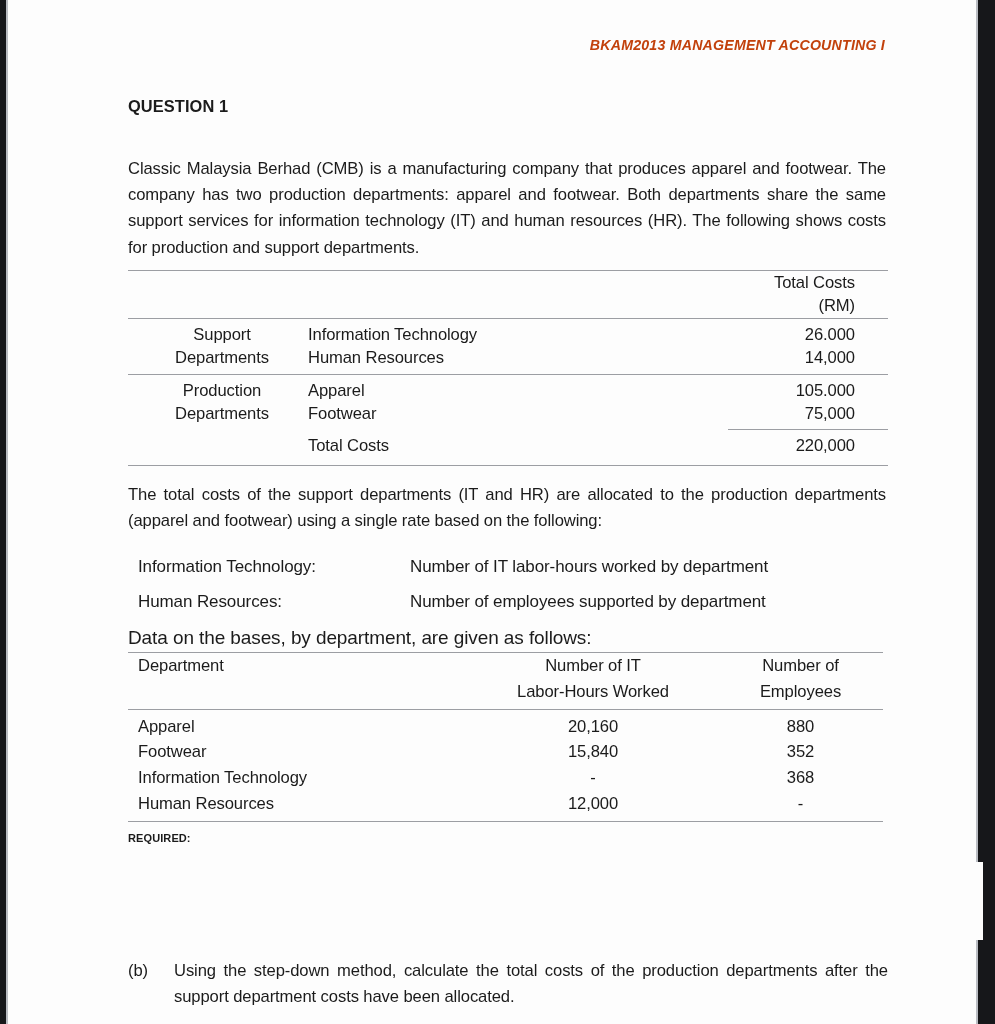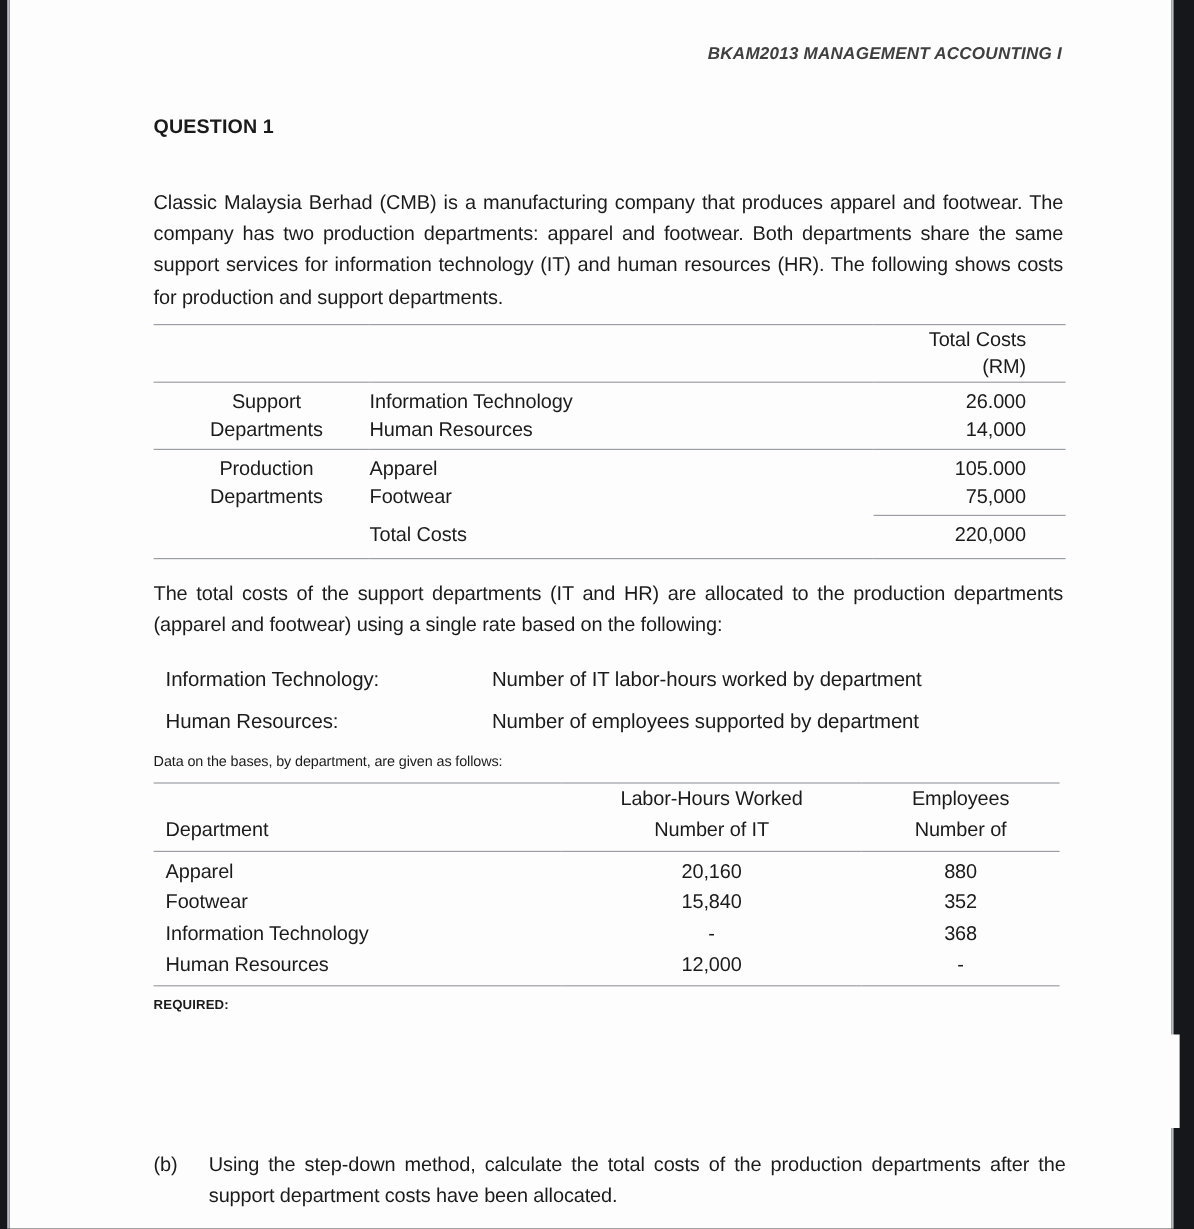--- a/index.html
+++ b/index.html
@@ -73,21 +73,21 @@
   }
 
   .course-header {
     position: absolute;
     top: 38px;
     right: 0;
     font-weight: bold;
     font-style: italic;
     font-size: 14.2px;
     letter-spacing: 0.2px;
-    color: #404040;
+    color: #c2410c;
     white-space: nowrap;
   }
 
   .q-title {
     position: absolute;
     top: 98px;
     left: 8px;
     font-weight: bold;
     font-size: 16.4px;
     letter-spacing: 0.1px;
@@ -151,21 +151,21 @@
     font-size: 17px;
   }
   .bases td { padding: 0 0 14px 0; vertical-align: top; line-height: 21px; }
   .bases .b-lab { width: 272px; padding-left: 10px; }
 
   
   .bases-lead {
     position: absolute;
     top: 628px;
     left: 8px;
-    font-size: 12px;
+    font-size: 19px;
   }
 
   .tbl2 {
     position: absolute;
     top: 652px;
     left: 8px;
     width: 755px;
     border-collapse: collapse;
     font-size: 16.6px;
   }
@@ -343,28 +343,28 @@
 
       <table class="tbl2">
         <tbody>
           <tr class="rule-full rule-top">
             <td class="d-dept"></td>
               <td class="d-hrs"></td>
               <td class="d-emp"></td>
           </tr>
 
           <tr>
+            <td class="d-dept">Department</td>
+            <td class="d-hrs">Number of IT</td>
+            <td class="d-emp">Number of</td>
+          </tr>
+          <tr>
             <td class="d-dept"></td>
             <td class="d-hrs">Labor-Hours Worked</td>
             <td class="d-emp">Employees</td>
-          </tr>
-          <tr>
-            <td class="d-dept">Department</td>
-            <td class="d-hrs">Number of IT</td>
-            <td class="d-emp">Number of</td>
           </tr>
 
           <tr class="pad-xs">
               <td></td>
               <td></td>
               <td></td>
             </tr>
           <tr class="rule-full">
             <td class="d-dept"></td>
               <td class="d-hrs"></td>

